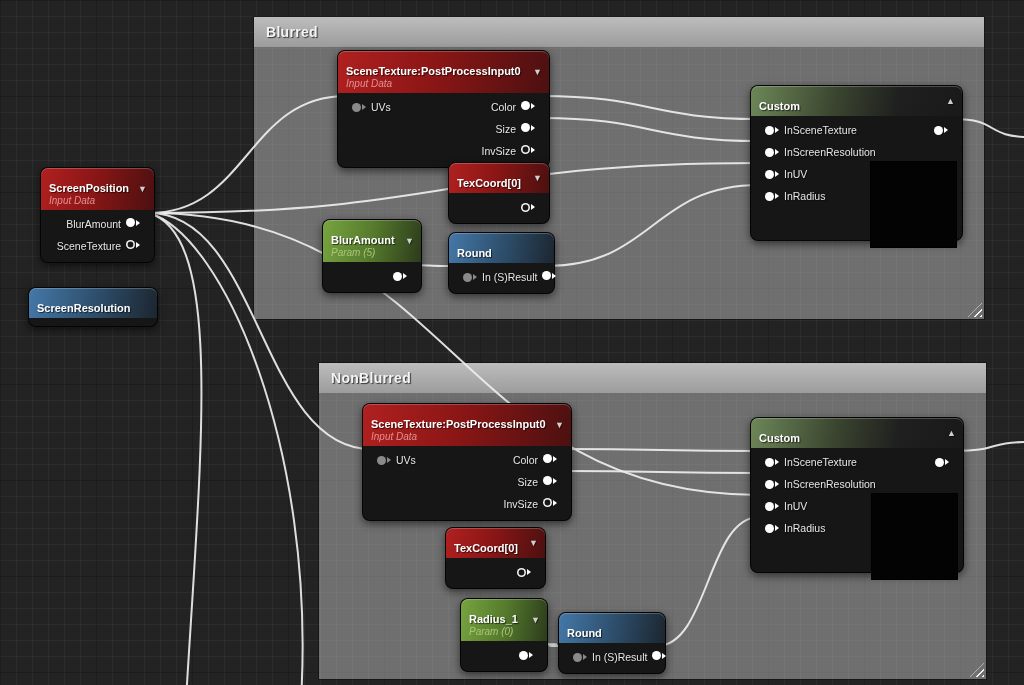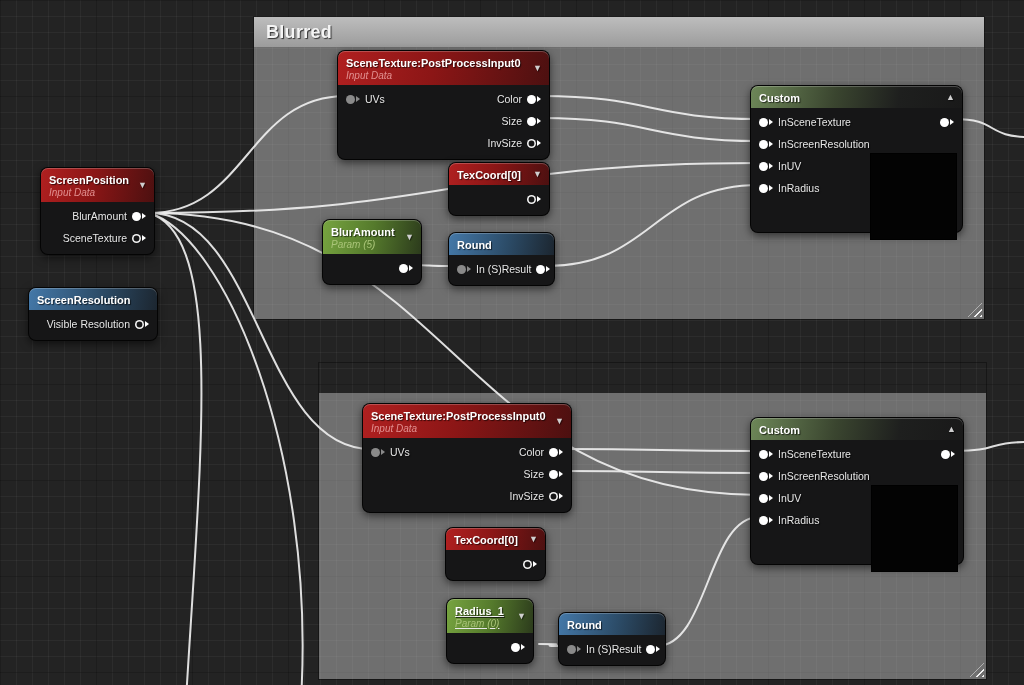--- a/index.html
+++ b/index.html
@@ -13,59 +13,59 @@
       linear-gradient(90deg, rgba(255,255,255,.045) 1px, transparent 1px);
     background-size:96px 96px,96px 96px,16px 16px,16px 16px;
     font-family:"Liberation Sans", sans-serif;
     -webkit-font-smoothing:antialiased;
   }
   
   .comment{position:absolute;z-index:1;border:1px solid rgba(0,0,0,.35);}
   .comment .bar{
     height:30px;line-height:30px;padding:0 12px;
     background:linear-gradient(#bdbdbd,#9c9c9c);
-    font-size:18px;font-weight:bold;color:#f4f4f4;
+    font-size:14px;font-weight:bold;color:#f4f4f4;
     text-shadow:1px 1px 1px rgba(40,40,40,.9);
     letter-spacing:.3px; white-space:nowrap; overflow:hidden;
   }
   .comment .fill{position:absolute;left:0;right:0;top:30px;bottom:0;background:rgba(216,216,216,.42);}
   .comment .grip{
     position:absolute;right:2px;bottom:2px;width:14px;height:14px;
     clip-path:polygon(100% 0,100% 100%,0 100%);
     background:repeating-linear-gradient(135deg, rgba(255,255,255,.9) 0 1.5px, rgba(0,0,0,0) 1.5px 4.5px);
   }
   
   #wires{position:absolute;left:0;top:0;z-index:2;pointer-events:none;}
   #wires path{pointer-events:stroke;}
   
   .node{
     position:absolute;z-index:3;background:#161617;border-radius:8px;
     border:1px solid rgba(0,0,0,.8);
     box-shadow:0 3px 9px rgba(0,0,0,.55);
     color:#e8e8e8;font-size:10.5px;
   }
   .node .hdr{
-    border-radius:7px 7px 0 0;padding:6px 8px 3px 8px;position:relative;
+    border-radius:7px 7px 0 0;padding:14px 8px 3px 8px;position:relative;
     box-shadow:inset 0 1px 0 rgba(255,255,255,.22);
   }
   .hdr .ttl{display:block;font-weight:bold;font-size:11px;color:#fff;
     text-shadow:1px 1px 1px rgba(0,0,0,.65);line-height:13px;white-space:nowrap;}
   .hdr .sub{display:block;font-style:italic;font-size:10px;line-height:12px;white-space:nowrap;}
   .hdr .tri{position:absolute;right:7px;top:50%;transform:translateY(-54%);
     font-size:9px;color:#cfcfcf;text-shadow:1px 1px 1px rgba(0,0,0,.5);}
   .hdr.red{background:linear-gradient(100deg,#b02020 0%,#8c1616 45%,#4c1010 100%);}
   .hdr.red .sub{color:#e29090;}
   .hdr.green{background:linear-gradient(100deg,#77a440 0%,#557a2c 50%,#2c3b1c 100%);}
   .hdr.green .sub{color:#a9c478;}
   .hdr.blue{background:linear-gradient(100deg,#4478a8 0%,#2c4c68 55%,#1c2630 100%);}
   .hdr.custom{background:linear-gradient(100deg,#6d8758 0%,#3a452f 40%,#1e1f1e 70%,#191919 100%);}
   .body{position:relative;padding:3px 0 5px 0;}
-  .row{display:flex;align-items:center;height:22px;padding:0 8px;}
+  .row{display:flex;align-items:center;height:22px;padding:0 14px;}
   .cell-in{display:flex;align-items:center;gap:5px;}
-  .cell-out{display:flex;align-items:center;gap:5px;margin-left:auto;}
+  .cell-out{display:flex;align-items:flex-start;gap:5px;margin-left:auto;}
   .plabel{white-space:nowrap;color:#e6e6e6;text-shadow:1px 1px 1px rgba(0,0,0,.6);}
   .pin{display:inline-flex;align-items:center;}
   .pin .dot{width:9px;height:9px;border-radius:50%;background:#fff;display:block;}
   .pin .arr{width:0;height:0;border-top:3px solid transparent;border-bottom:3px solid transparent;
     border-left:4px solid #fff;display:block;margin-left:1px;}
   .pin.hollow .dot{background:transparent;box-shadow:inset 0 0 0 1.6px #f2f2f2;}
   .pin.gray .dot{background:#8a8a8a;}
   .pin.gray .arr{border-left-color:#8a8a8a;}
   .preview{position:absolute;background:#030303;border:1px solid #000;}
 </style>
@@ -90,20 +90,21 @@
       <path d="M539,644 C584,644 522,646 567,646" fill="none" stroke="#ededed" stroke-width="2" stroke-linecap="round" opacity="0.93"></path>
       <path d="M657,646 C708,646 708,517 759,517" fill="none" stroke="#ededed" stroke-width="2" stroke-linecap="round" opacity="0.93"></path>
       <path d="M955,451 C1000,451 985,442 1030,442" fill="none" stroke="#ededed" stroke-width="2" stroke-linecap="round" opacity="0.93"></path>
     </svg>
 <div class="comment" style="left: 253px; top: 16px; width: 730px; height: 302px;">
       <div class="bar">Blurred</div>
       <div class="fill"></div>
       <div class="grip"></div>
     </div>
     <div class="comment" style="left: 318px; top: 362px; width: 667px; height: 316px;">
+      <div class="bar">NonBlurred</div>
       <div class="fill"></div>
       <div class="grip"></div>
     </div>
     <div class="node" style="left: 40px; top: 167px; width: 113px;">
       <div class="hdr red">
         <span class="ttl">ScreenPosition</span>
         <span class="sub">Input Data</span>
         <span class="tri">▼</span>
       </div>
       <div class="body">
@@ -125,29 +126,20 @@
             </span>
           </span>
         </div>
       </div>
     </div>
     <div class="node" style="left: 28px; top: 287px; width: 128px;">
       <div class="hdr blue">
         <span class="ttl">ScreenResolution</span>
       </div>
       <div class="body">
-        <div class="row">
-          <span class="cell-out">
-            <span class="plabel">Visible Resolution</span>
-            <span class="pin hollow">
-              <i class="dot"></i>
-              <i class="arr"></i>
-            </span>
-          </span>
-        </div>
       </div>
     </div>
     <div class="node" style="left: 337px; top: 50px; width: 211px;">
       <div class="hdr red">
         <span class="ttl">SceneTexture:PostProcessInput0</span>
         <span class="sub">Input Data</span>
         <span class="tri">▼</span>
       </div>
       <div class="body">
         <div class="row">
@@ -345,21 +337,21 @@
         <div class="row">
           <span class="cell-out">
             <span class="pin hollow">
               <i class="dot"></i>
               <i class="arr"></i>
             </span>
           </span>
         </div>
       </div>
     </div>
-    <div class="node" style="left: 446px; top: 598px; width: 86px; text-decoration: underline;">
+    <div class="node" style="left: 460px; top: 598px; width: 86px;">
       <div class="hdr green">
         <span class="ttl">Radius_1</span>
         <span class="sub">Param (0)</span>
         <span class="tri">▼</span>
       </div>
       <div class="body">
         <div class="row">
           <span class="cell-out">
             <span class="pin filled">
               <i class="dot"></i>

